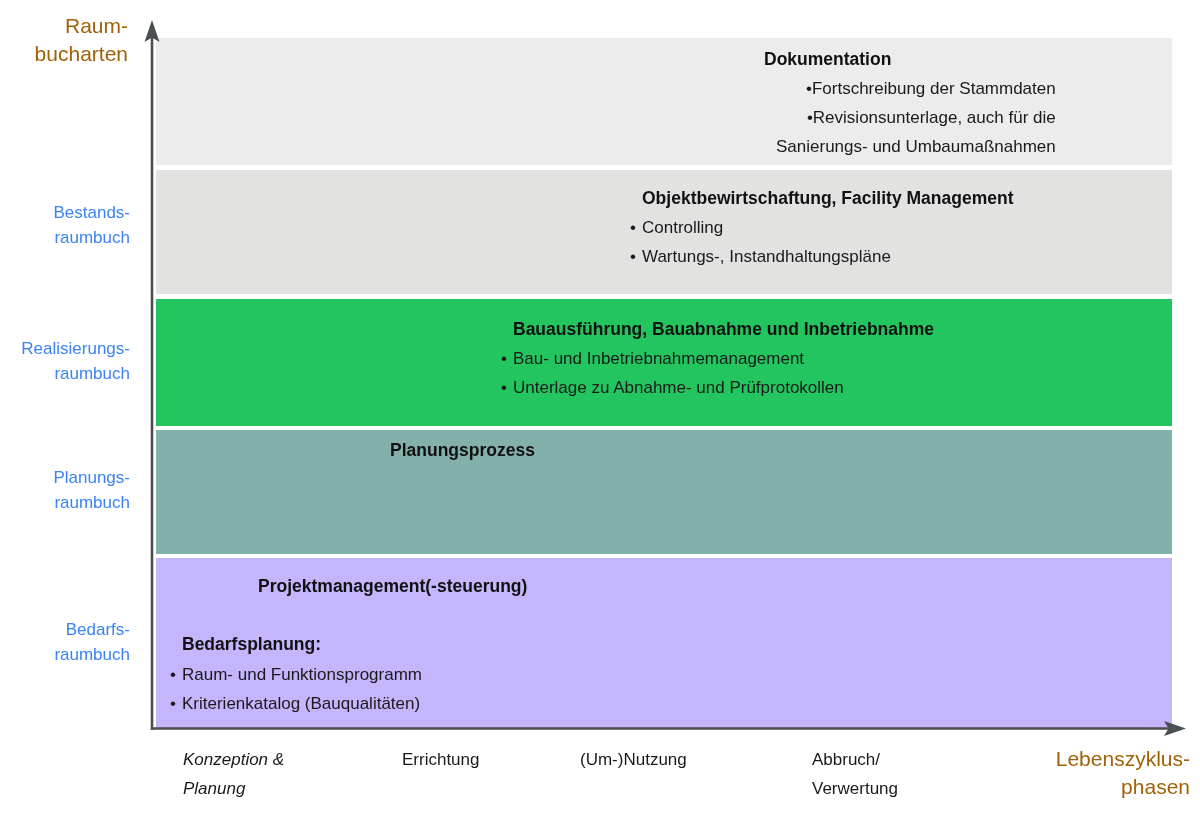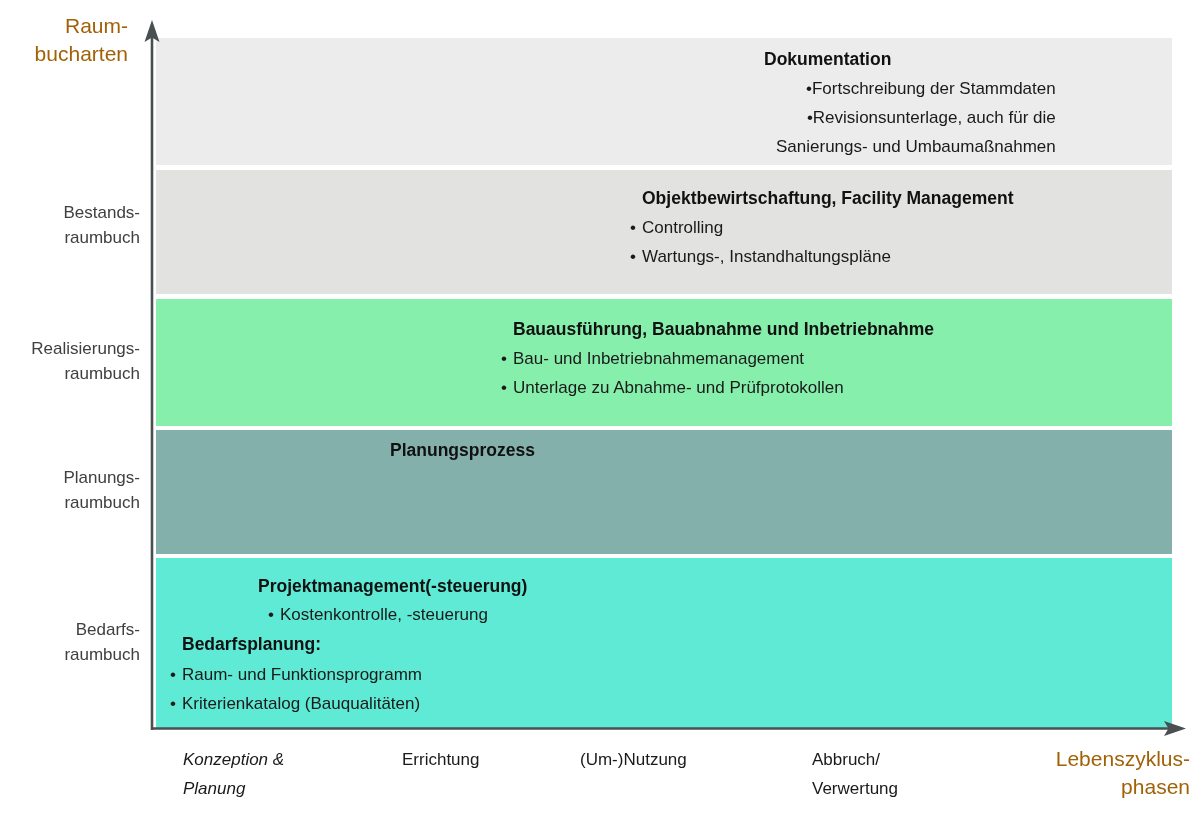--- a/index.html
+++ b/index.html
@@ -48,26 +48,26 @@
   #x-axis-title {
     left: 1000px;
     top: 745px;
     width: 190px;
     text-align: right;
   }
 
   
   .row-label {
     position: absolute;
-    left: 12px;
+    left: 2px;
     width: 128px;
     text-align: right;
     font-size: 17px;
     line-height: 25px;
-    color: #404040;
+    color: #3b82f6;
     white-space: pre-line;
   }
 
   
   .band {
     position: absolute;
     left: 156px;
     box-sizing: border-box;
     padding: 0;
   }
@@ -145,42 +145,39 @@
   <div class="band" id="band-objektbewirtschaftung" style="top:170px; height:124px; width:1016px; background:#e2e2e1;">
     <div class="band-inner">
       <div class="band-heading" style="left:486px; top:17px;">Objektbewirtschaftung, Facility Management</div>
       <ul class="band-list" style="left:486px; top:43px;">
         <li>Controlling</li>
         <li>Wartungs-, Instandhaltungspläne</li>
       </ul>
     </div>
   </div>
 
-  <div class="band" id="band-bauausfuehrung" style="top:299px; height:127px; width:1016px; background:#86efac;">
+  <div class="band" id="band-bauausfuehrung" style="top:299px; height:127px; width:1016px; background:#22c55e;">
     <div class="band-inner">
       <div class="band-heading" style="left:357px; top:19px;">Bauausführung, Bauabnahme und Inbetriebnahme</div>
       <ul class="band-list" style="left:357px; top:45px;">
         <li>Bau- und Inbetriebnahmemanagement</li>
         <li>Unterlage zu Abnahme- und Prüfprotokollen</li>
       </ul>
     </div>
   </div>
 
   <div class="band" id="band-planungsprozess" style="top:430px; height:124px; width:1016px; background:#84b0ac;">
     <div class="band-inner">
       <div class="band-heading" style="left:234px; top:9px;">Planungsprozess</div>
     </div>
   </div>
 
-  <div class="band" id="band-bedarf" style="top:558px; height:170px; width:1016px; background:#5eead4;">
+  <div class="band" id="band-bedarf" style="top:558px; height:170px; width:1016px; background:#c4b5fd;">
     <div class="band-inner">
       <div class="band-heading" style="left:102px; top:17px;">Projektmanagement(-steuerung)</div>
-      <ul class="band-list" style="left:124px; top:42px;">
-        <li>Kostenkontrolle, -steuerung</li>
-      </ul>
       <div class="sub-block" style="left:26px; top:74px;">
         <div class="sub-heading">Bedarfsplanung:</div>
         <ul class="band-list" style="position:relative; left:0; top:3px;">
           <li>Raum- und Funktionsprogramm</li>
           <li>Kriterienkatalog (Bauqualitäten)</li>
         </ul>
       </div>
     </div>
   </div>
 

